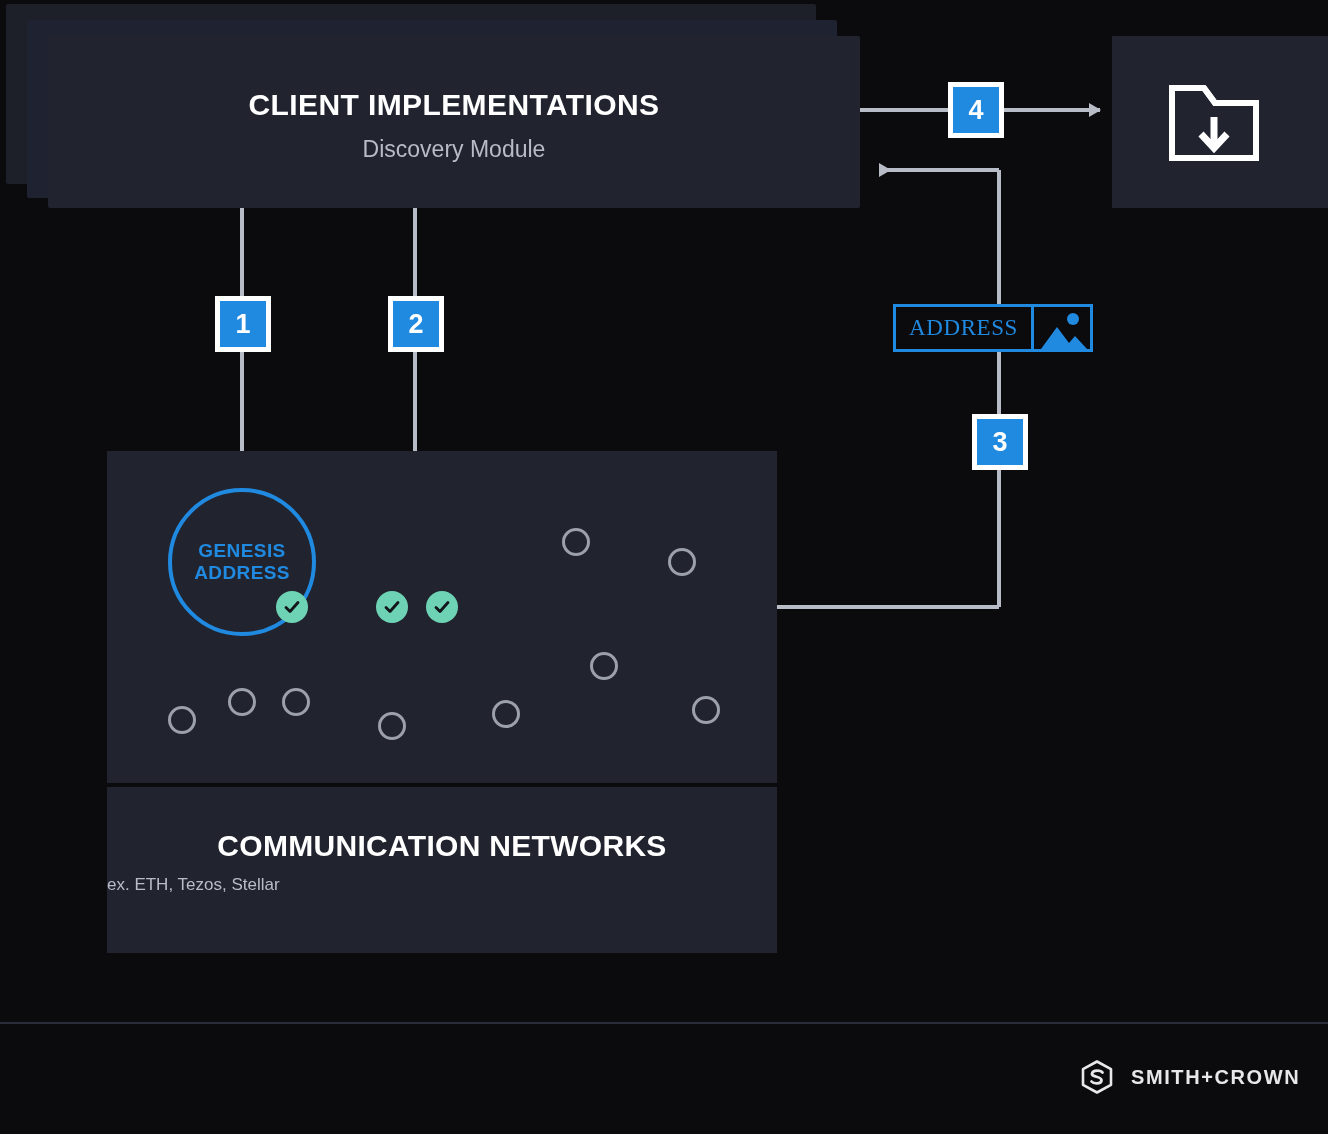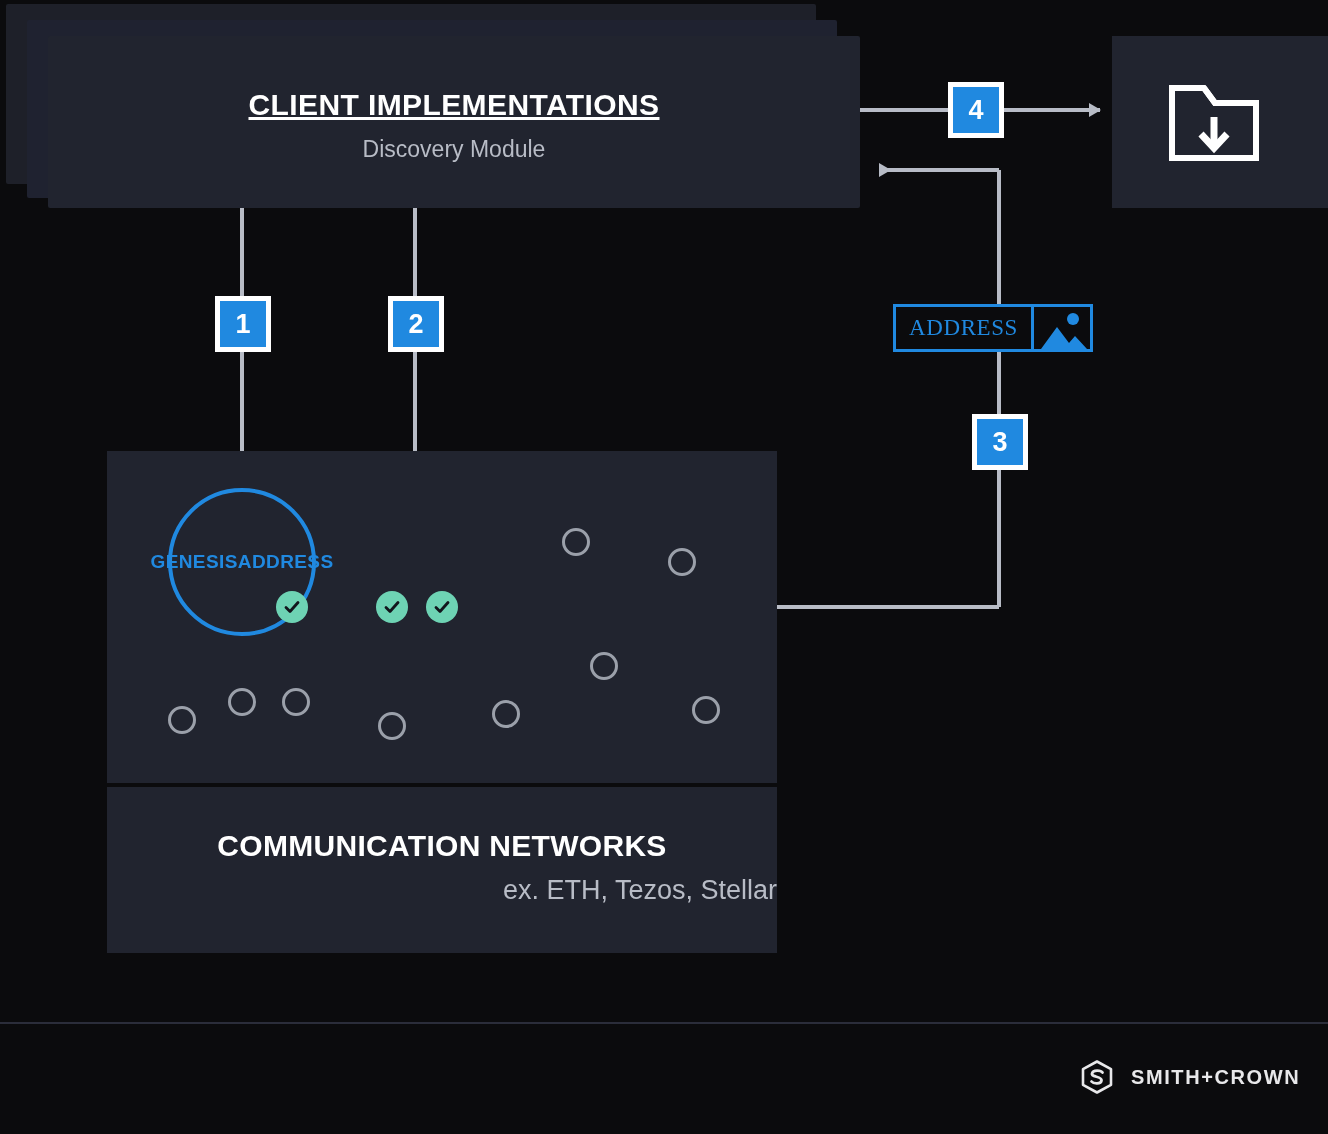--- a/index.html
+++ b/index.html
@@ -31,21 +31,20 @@
 
   .card-title {
     position: absolute;
     left: 0; right: 0;
     top: 52px;
     text-align: center;
     color: #ffffff;
     font-size: 30px;
     font-weight: 700;
     letter-spacing: 0.4px;
-    text-decoration: underline;
   }
   .card-sub {
     position: absolute;
     left: 0; right: 0;
     top: 100px;
     text-align: center;
     color: #b8bcc6;
     font-size: 23px;
     font-weight: 400;
   }
@@ -68,22 +67,22 @@
     left: 107px; top: 787px; width: 670px; height: 166px;
     background: #21242f;
   }
   .comm-title {
     position: absolute; left: 0; right: 0; top: 42px;
     text-align: center; color: #ffffff;
     font-size: 30px; font-weight: 700; letter-spacing: 0.3px;
   }
   .comm-sub {
     position: absolute; left: 0; right: 0; top: 88px;
-    text-align: right; color: #b8bcc6;
-    font-size: 27px; font-weight: 400;
+    text-align: left; color: #b8bcc6;
+    font-size: 17px; font-weight: 400;
   }
 
   
   .step-badge {
     width: 56px; height: 56px;
     background: #2089e0;
     border: 5px solid #ffffff;
     box-sizing: border-box;
     color: #ffffff;
     font-size: 27px;
@@ -128,21 +127,21 @@
 
   
   .beacon {
     left: 168px; top: 488px;
     width: 148px; height: 148px;
     border: 4px solid #2089e0;
     border-radius: 50%;
     box-sizing: border-box;
     background: #21242f;
     display: flex;
-    flex-direction: row;
+    flex-direction: column;
     align-items: center;
     justify-content: center;
     color: #2089e0;
     font-size: 19px;
     font-weight: 700;
     line-height: 1.15;
     letter-spacing: 0.4px;
   }
 
   .check-node {

